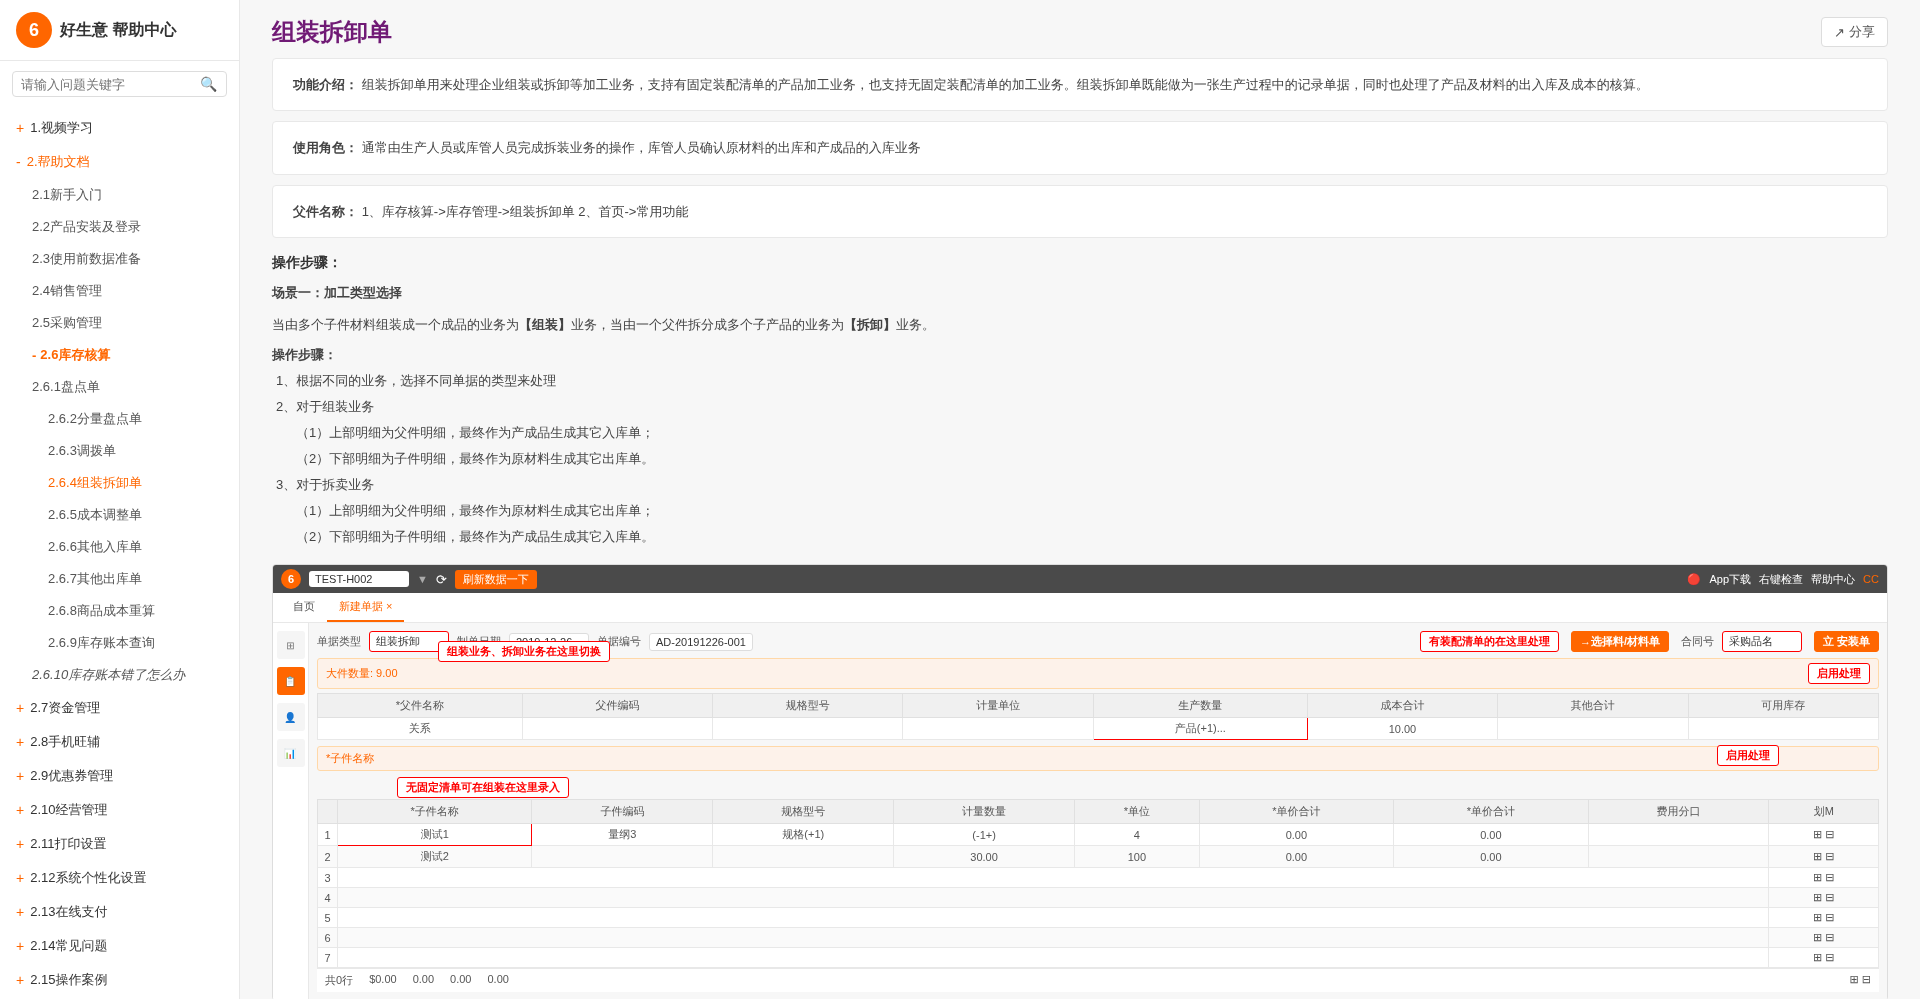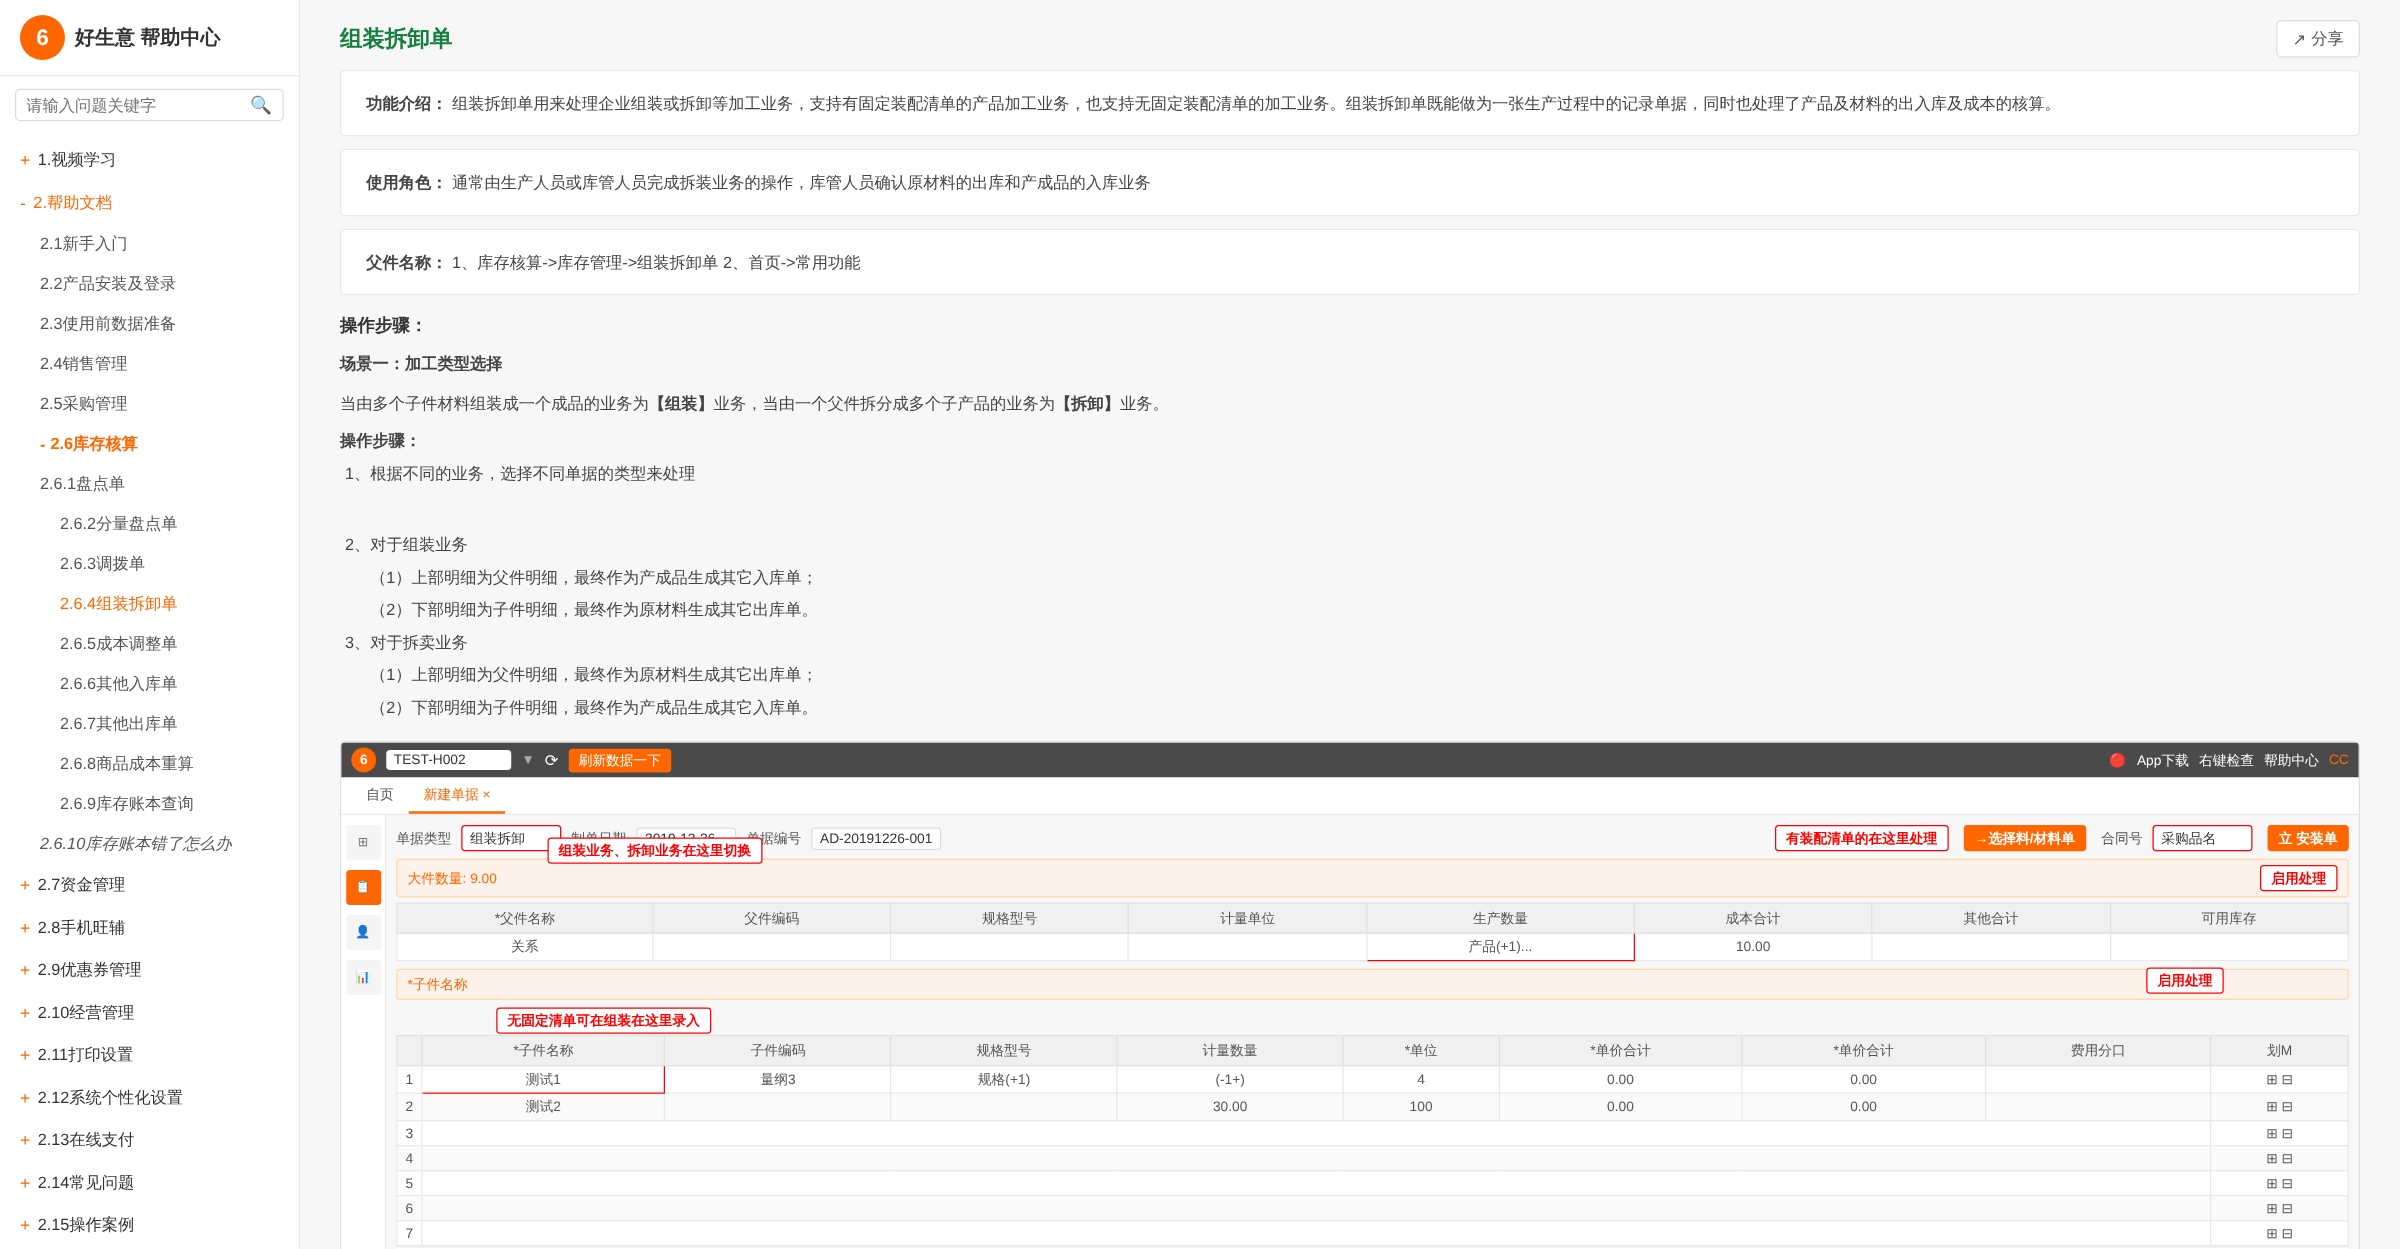--- a/index.html
+++ b/index.html
@@ -72,21 +72,21 @@
       overflow-y: auto;
       background: #f7f7f7;
       display: flex;
       flex-direction: column;
     }
     .main-header {
       display: flex; align-items: center; justify-content: space-between;
       padding: 16px 32px 10px 32px;
       background: #f7f7f7;
     }
-    .page-title { font-size: 18px; font-weight: bold; color: #15803d; font-family: Liberation Serif, serif; }
+    .page-title { font-size: 24px; font-weight: bold; color: #701a75; font-family: Liberation Serif, serif; }
     .share-btn {
       display: flex; align-items: center; gap: 4px;
       border: 1px solid #ddd;
       background: #fff;
       padding: 5px 12px;
       border-radius: 4px;
       cursor: pointer;
       font-size: 13px;
       color: #555;
     }
@@ -446,21 +446,21 @@
     <div class="step-text">
       <strong>场景一：加工类型选择</strong>
     </div>
     <div class="step-text" style="margin:6px 0 4px 0;">
       当由多个子件材料组装成一个成品的业务为<strong>【组装】</strong>业务，当由一个父件拆分成多个子产品的业务为<strong>【拆卸】</strong>业务。
     </div>
 
     <div class="step-text">
       <div><strong>操作步骤：</strong></div>
       <div style="margin-left:4px;">1、根据不同的业务，选择不同单据的类型来处理</div>
-      <div style="margin-left:4px;margin-top:31px;">2、对于组装业务</div>
+      <div style="margin-left:4px;">2、对于组装业务</div>
       <div style="margin-left:24px;">（1）上部明细为父件明细，最终作为产成品生成其它入库单；</div>
       <div style="margin-left:24px;">（2）下部明细为子件明细，最终作为原材料生成其它出库单。</div>
       <div style="margin-left:4px;">3、对于拆卖业务</div>
       <div style="margin-left:24px;">（1）上部明细为父件明细，最终作为原材料生成其它出库单；</div>
       <div style="margin-left:24px;">（2）下部明细为子件明细，最终作为产成品生成其它入库单。</div>
     </div>
 
     <div class="screenshot-container">
       <div class="app-screenshot">
 

